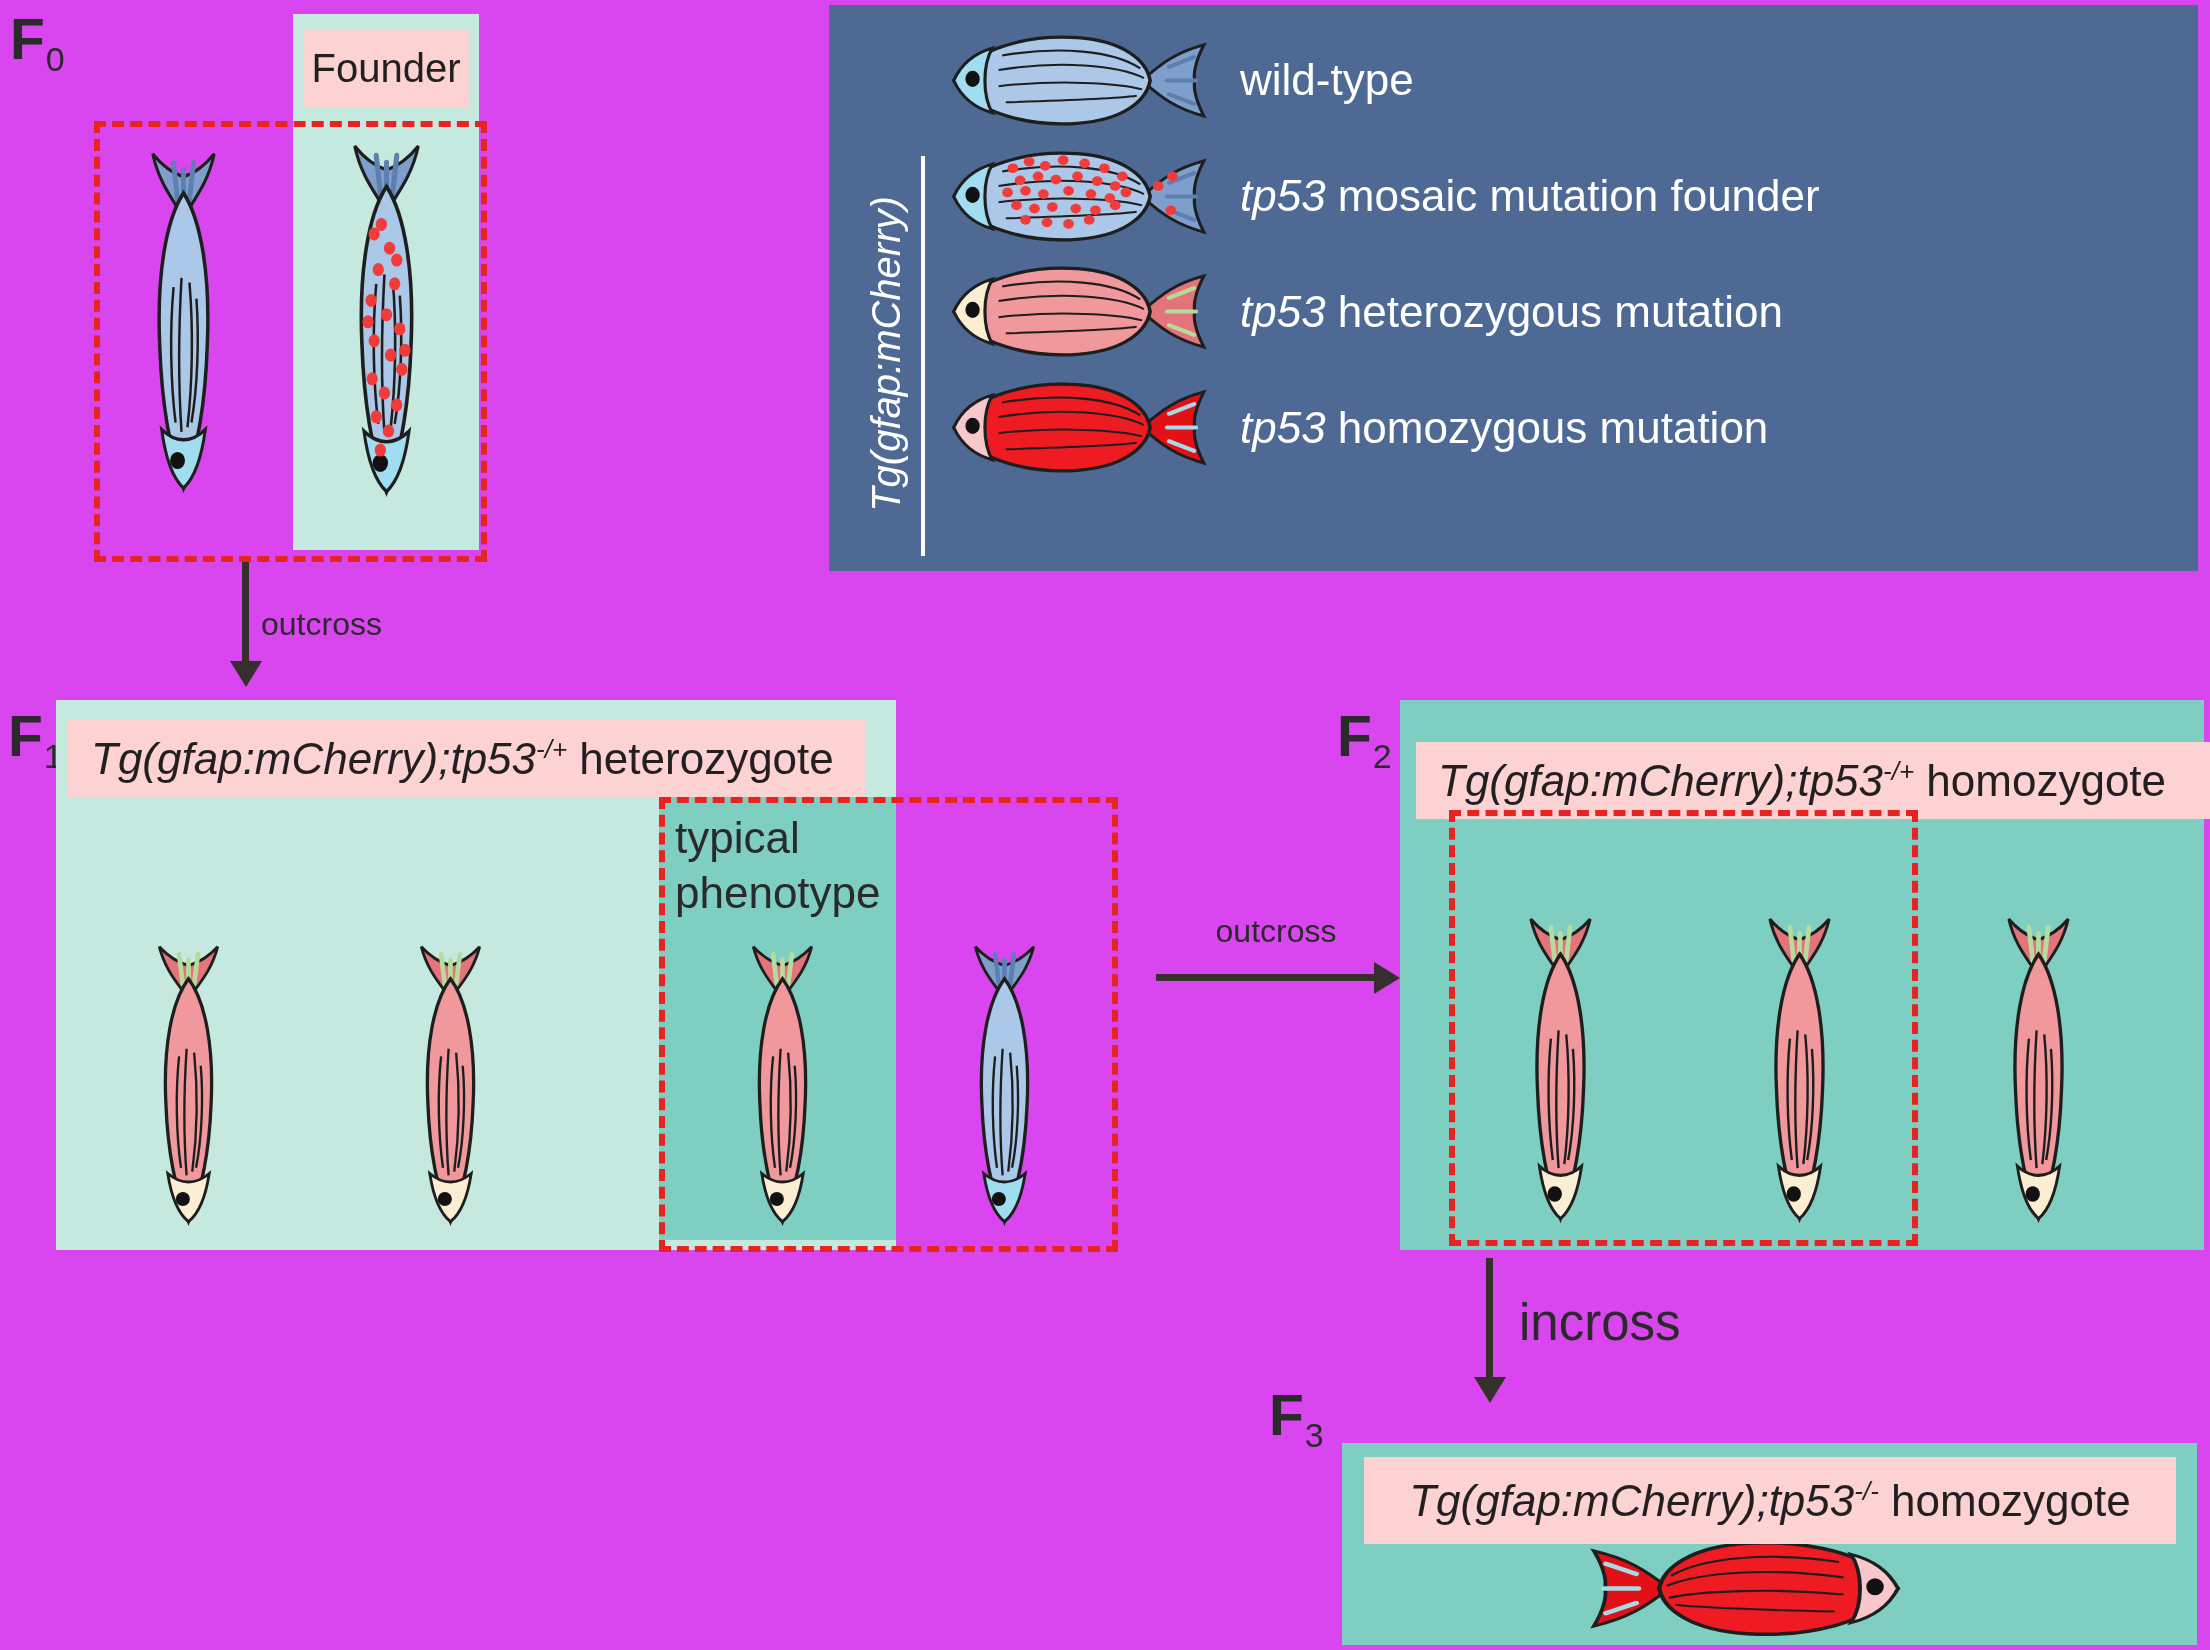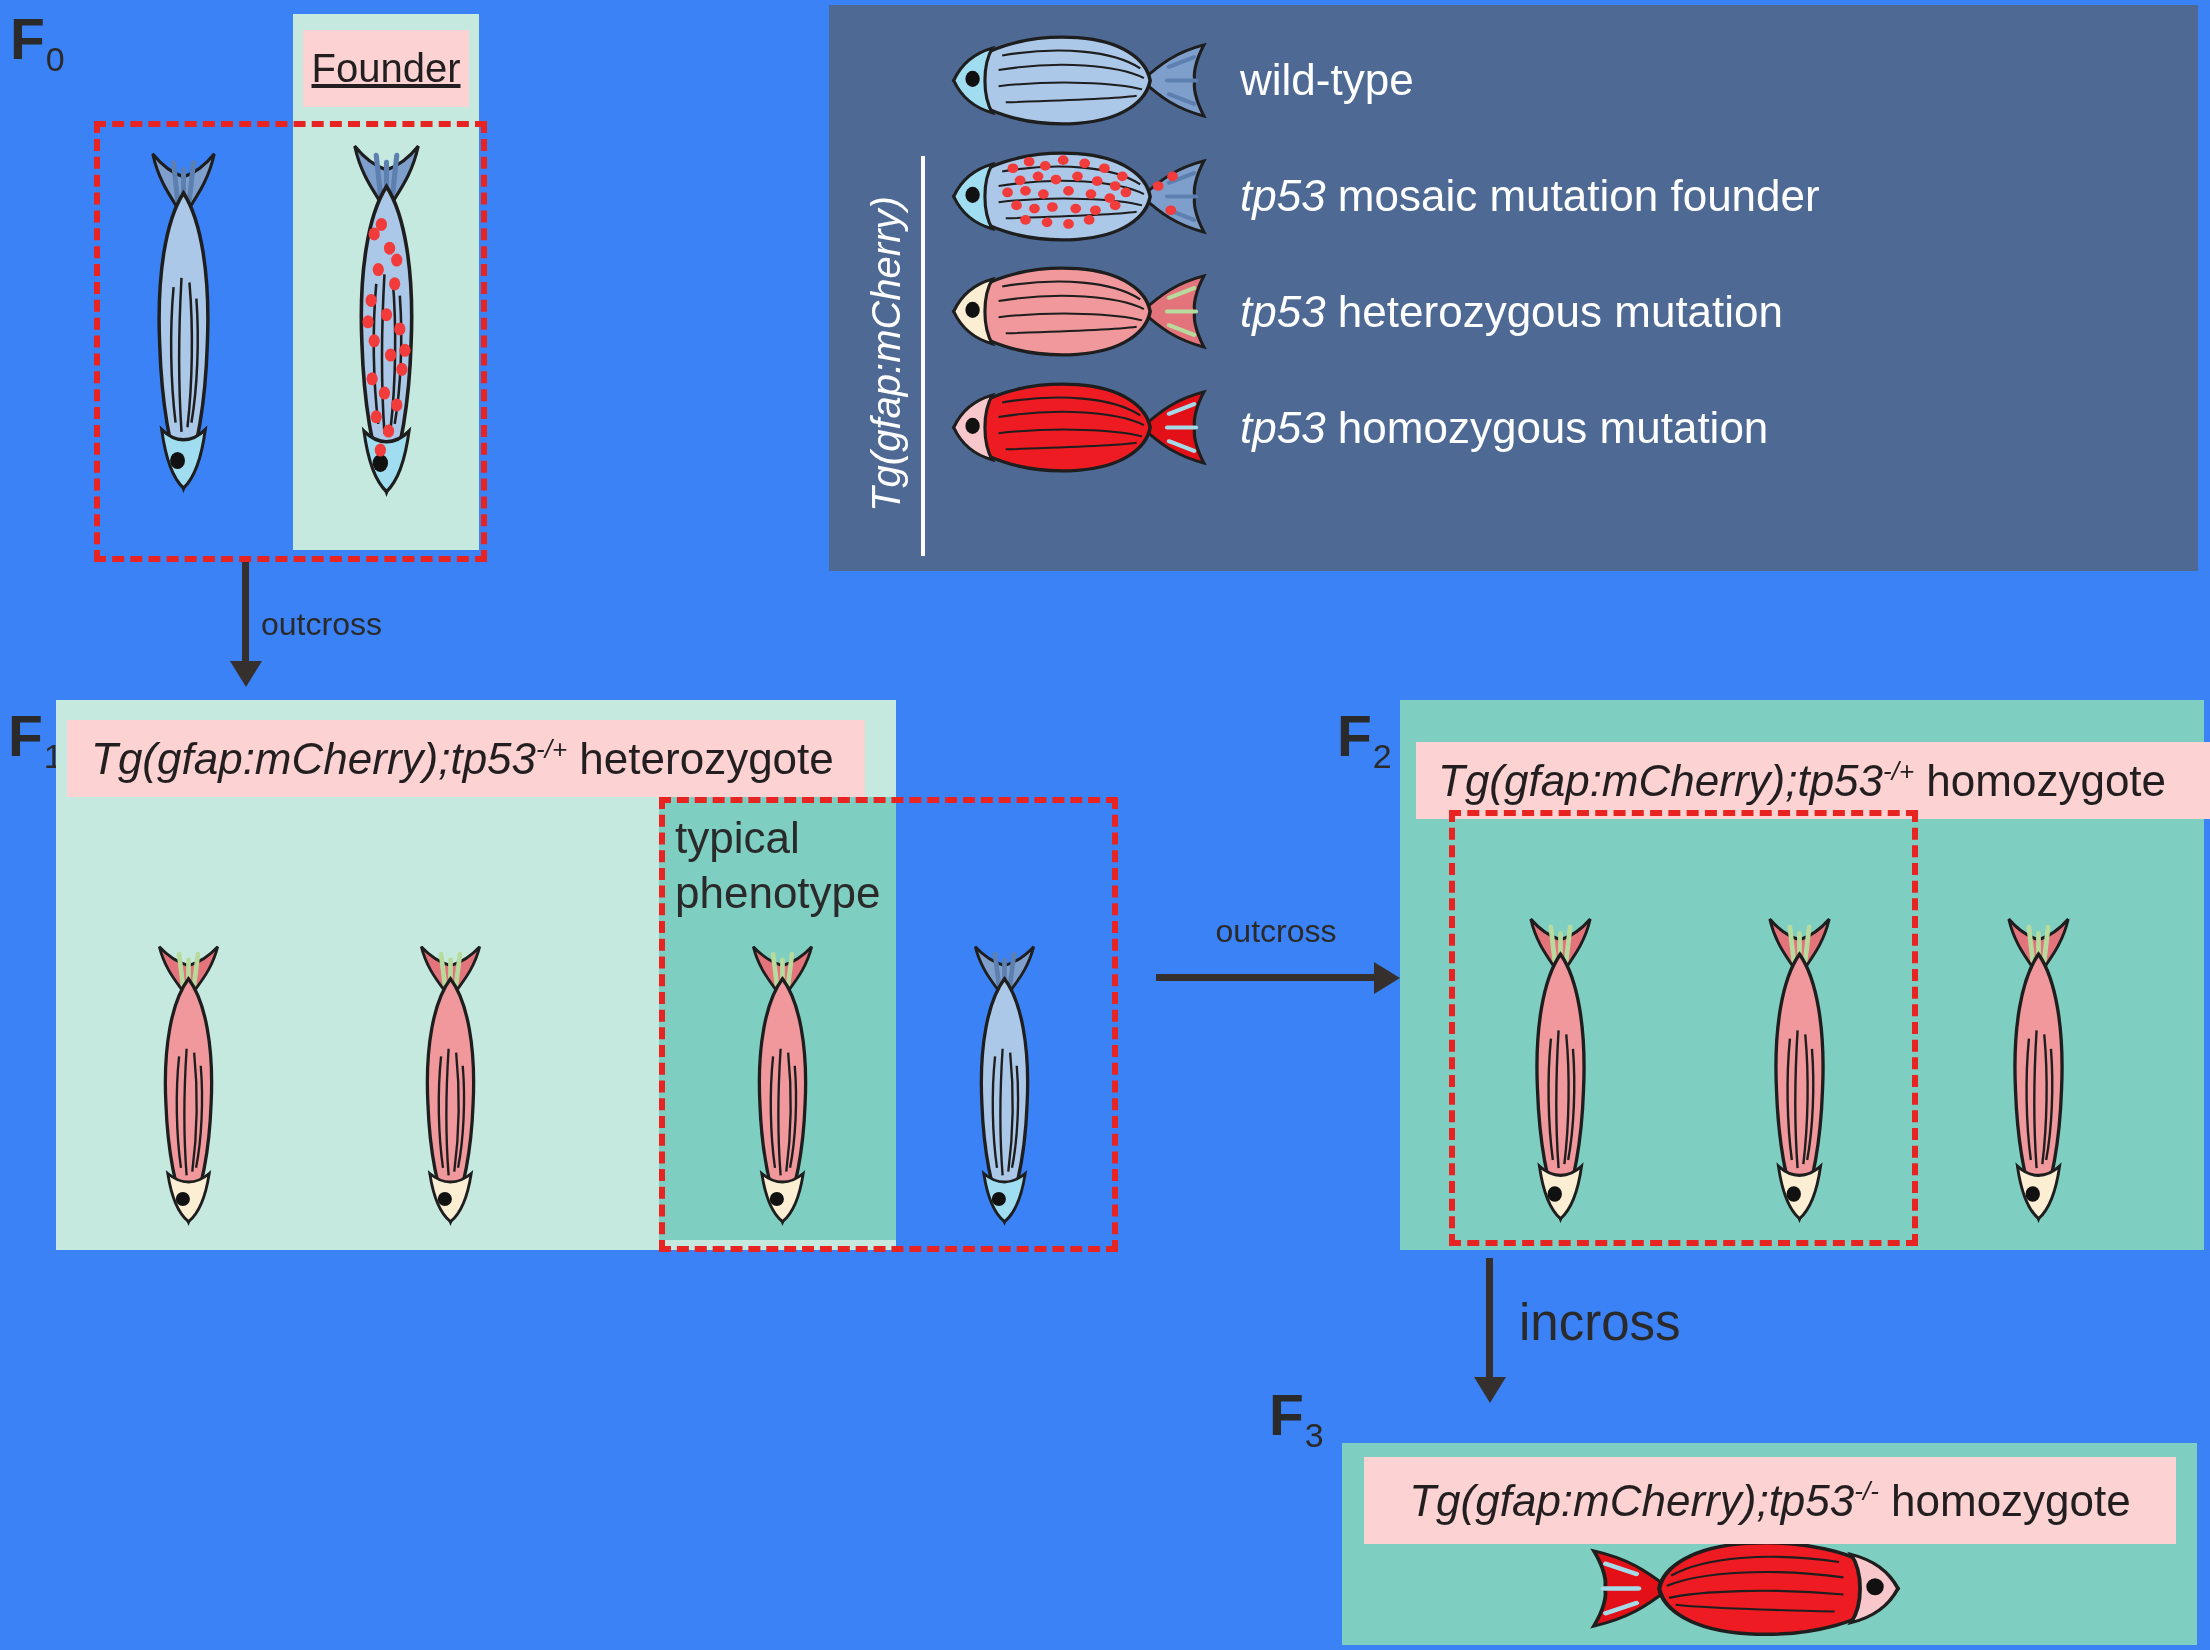--- a/index.html
+++ b/index.html
@@ -1,17 +1,17 @@
 <!DOCTYPE html>
 <html><head>
 <meta charset="utf-8">
 <style>
   html,body{margin:0;padding:0;background:#ffffff;}
   body{font-family:"Liberation Sans", sans-serif;color:#231f20;}
-  #fig{position:relative;width:2211px;height:1650px;background:#3b82f6;overflow:hidden;}
+  #fig{position:relative;width:2211px;height:1650px;background:#d946ef;overflow:hidden;}
   .abs{position:absolute;}
   .gen-label{font-size:57px;font-weight:bold;color:#2a2a2a;letter-spacing:1px;}
   .gen-label sub{font-size:34px;font-weight:normal;}
   .panel-light{background:#c6e9df;}
   .panel-teal{background:#7ecfc2;}
   .pink-box{background:#fcd2d3;}
   .dashed-box{border:6px dashed #e82422;background:transparent;}
   .title-text{font-size:44px;white-space:nowrap;}
   .title-text .ital{font-style:italic;}
   .title-sup{font-style:italic;font-size:26px;vertical-align:super;line-height:0;}
@@ -33,21 +33,21 @@
 </head>
 <body>
 
 <div id="fig">
 
   <div class="abs gen-label" style="left:10px;top:6px;"><span>F</span><sub>0</sub></div>
 
   <div class="abs panel-light" style="left:293px;top:14px;width:186px;height:536px;"></div>
 
   <div class="abs pink-box" style="left:303px;top:30px;width:166px;height:77px;z-index:3;">
-    <div class="founder-text" style="line-height:77px;text-decoration:underline;">Founder</div>
+    <div class="founder-text" style="line-height:77px;">Founder</div>
   </div>
 
   <div class="abs fish" style="left:124px;top:147px;width:119px;height:356px;z-index:2;">
       <svg viewBox="0 0 120 310" width="100%" height="100%" preserveAspectRatio="none">
         <path d="M60 62C52 48 36 34 29 6C42 20 53 24 60 26C67 24 78 20 91 6C84 34 68 48 60 62Z" fill="#7e9fcc" stroke="#1e1e1e" stroke-width="3"></path>
         <line x1="50" y1="14" x2="54" y2="46" stroke="#5d80b0" stroke-width="5" stroke-linecap="round"></line>
         <line x1="60" y1="20" x2="60" y2="50" stroke="#5d80b0" stroke-width="5" stroke-linecap="round"></line>
         <line x1="70" y1="14" x2="66" y2="46" stroke="#5d80b0" stroke-width="5" stroke-linecap="round"></line>
         <path d="M60 40C42 64 33 112 36 172C38 226 46 264 60 297C74 264 82 226 84 172C87 112 78 64 60 40Z" fill="#abc8e9" stroke="#1e1e1e" stroke-width="3.5"></path>
         <path d="M50 122C46 160 47 205 52 240" fill="none" stroke="#1e1e1e" stroke-width="2.5"></path>

